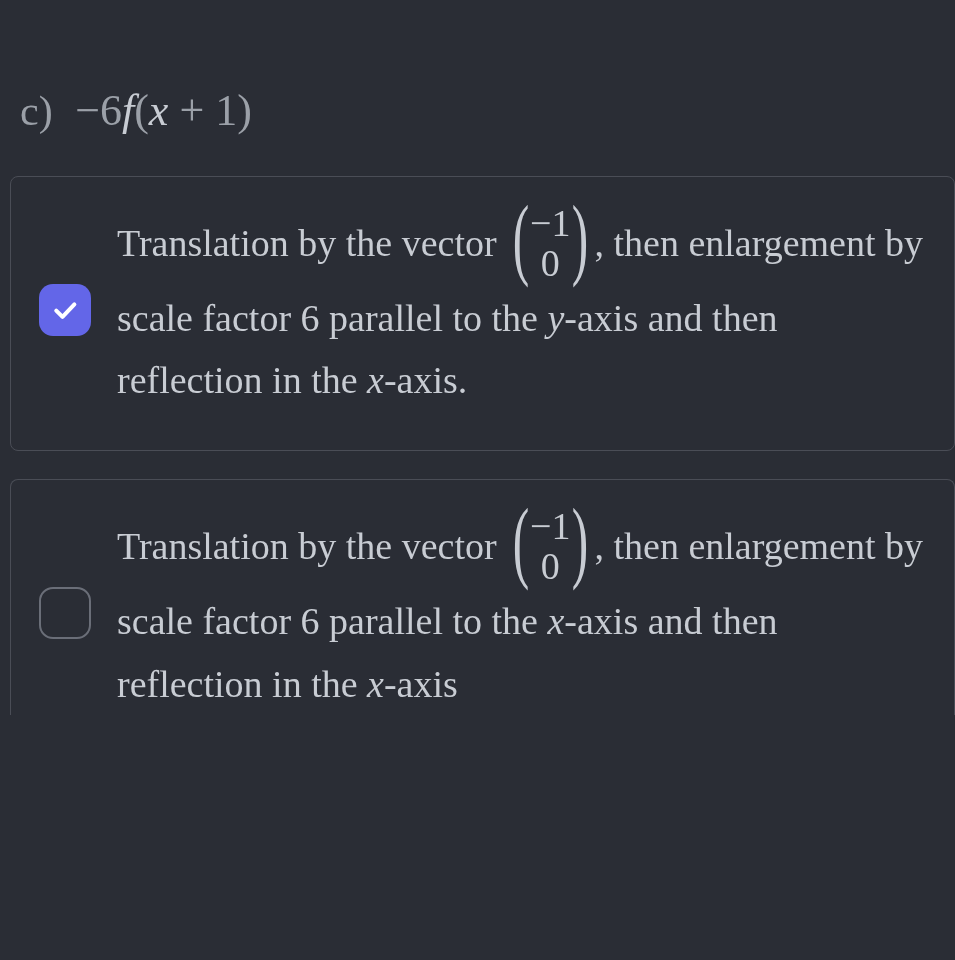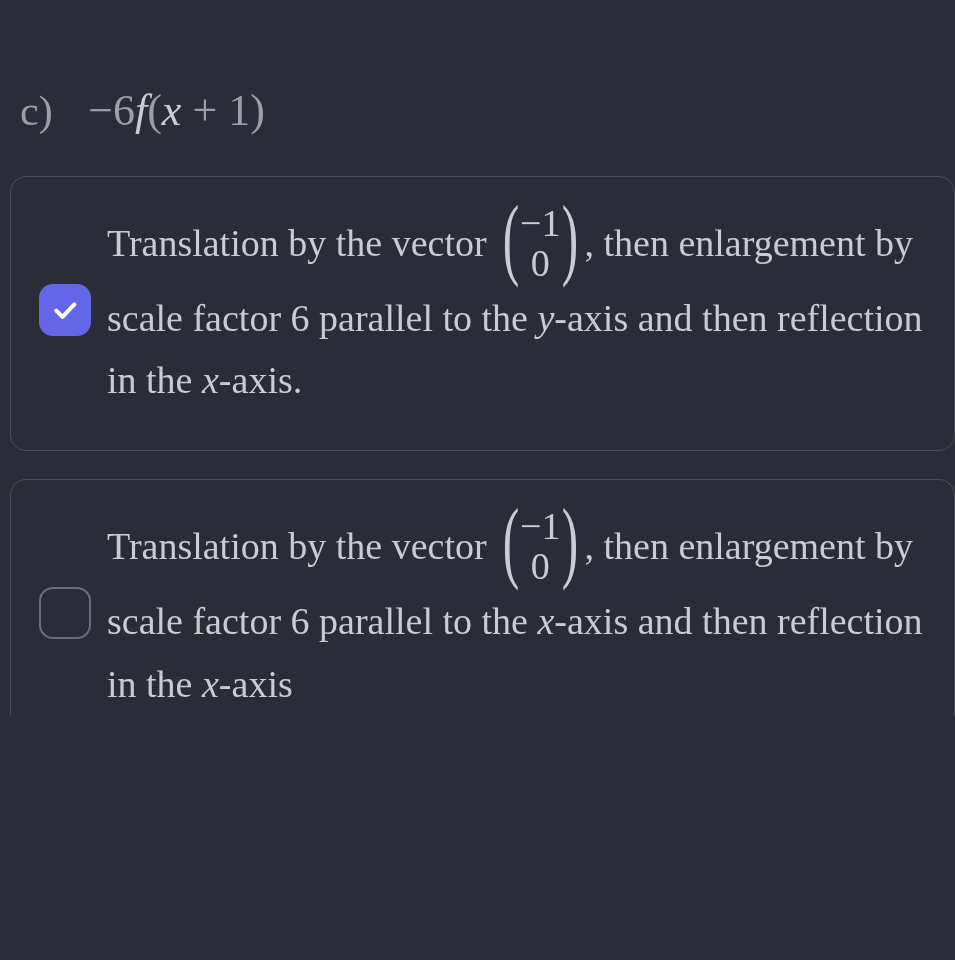--- a/index.html
+++ b/index.html
@@ -24,34 +24,34 @@
     padding: 85px 0 0 20px;
     font-family: Georgia, serif;
   }
   .math {
     font-family: Georgia, 'Times New Roman', serif;
     font-style: italic;
     color: #c8ccd3;
   }
   .question-expr {
     display: inline-block;
-    margin-left: 25px;
+    margin-left: 12px;
     font-size: 44px;
   }
   .options {
     padding: 40px 0 0 10px;
   }
   .option {
     border: 1px solid #4a4d56;
-    border-radius: 16px;
+    border-radius: 8px;
     padding: 30px 28px 38px 28px;
     margin-bottom: 28px;
     display: flex;
     align-items: center;
-    gap: 16px;
+    gap: 26px;
     cursor: pointer;
     width: 945px;
   }
   .checkbox-wrap {
     flex-shrink: 0;
     width: 52px;
     height: 52px;
     display: flex;
     align-items: center;
     justify-content: center;

